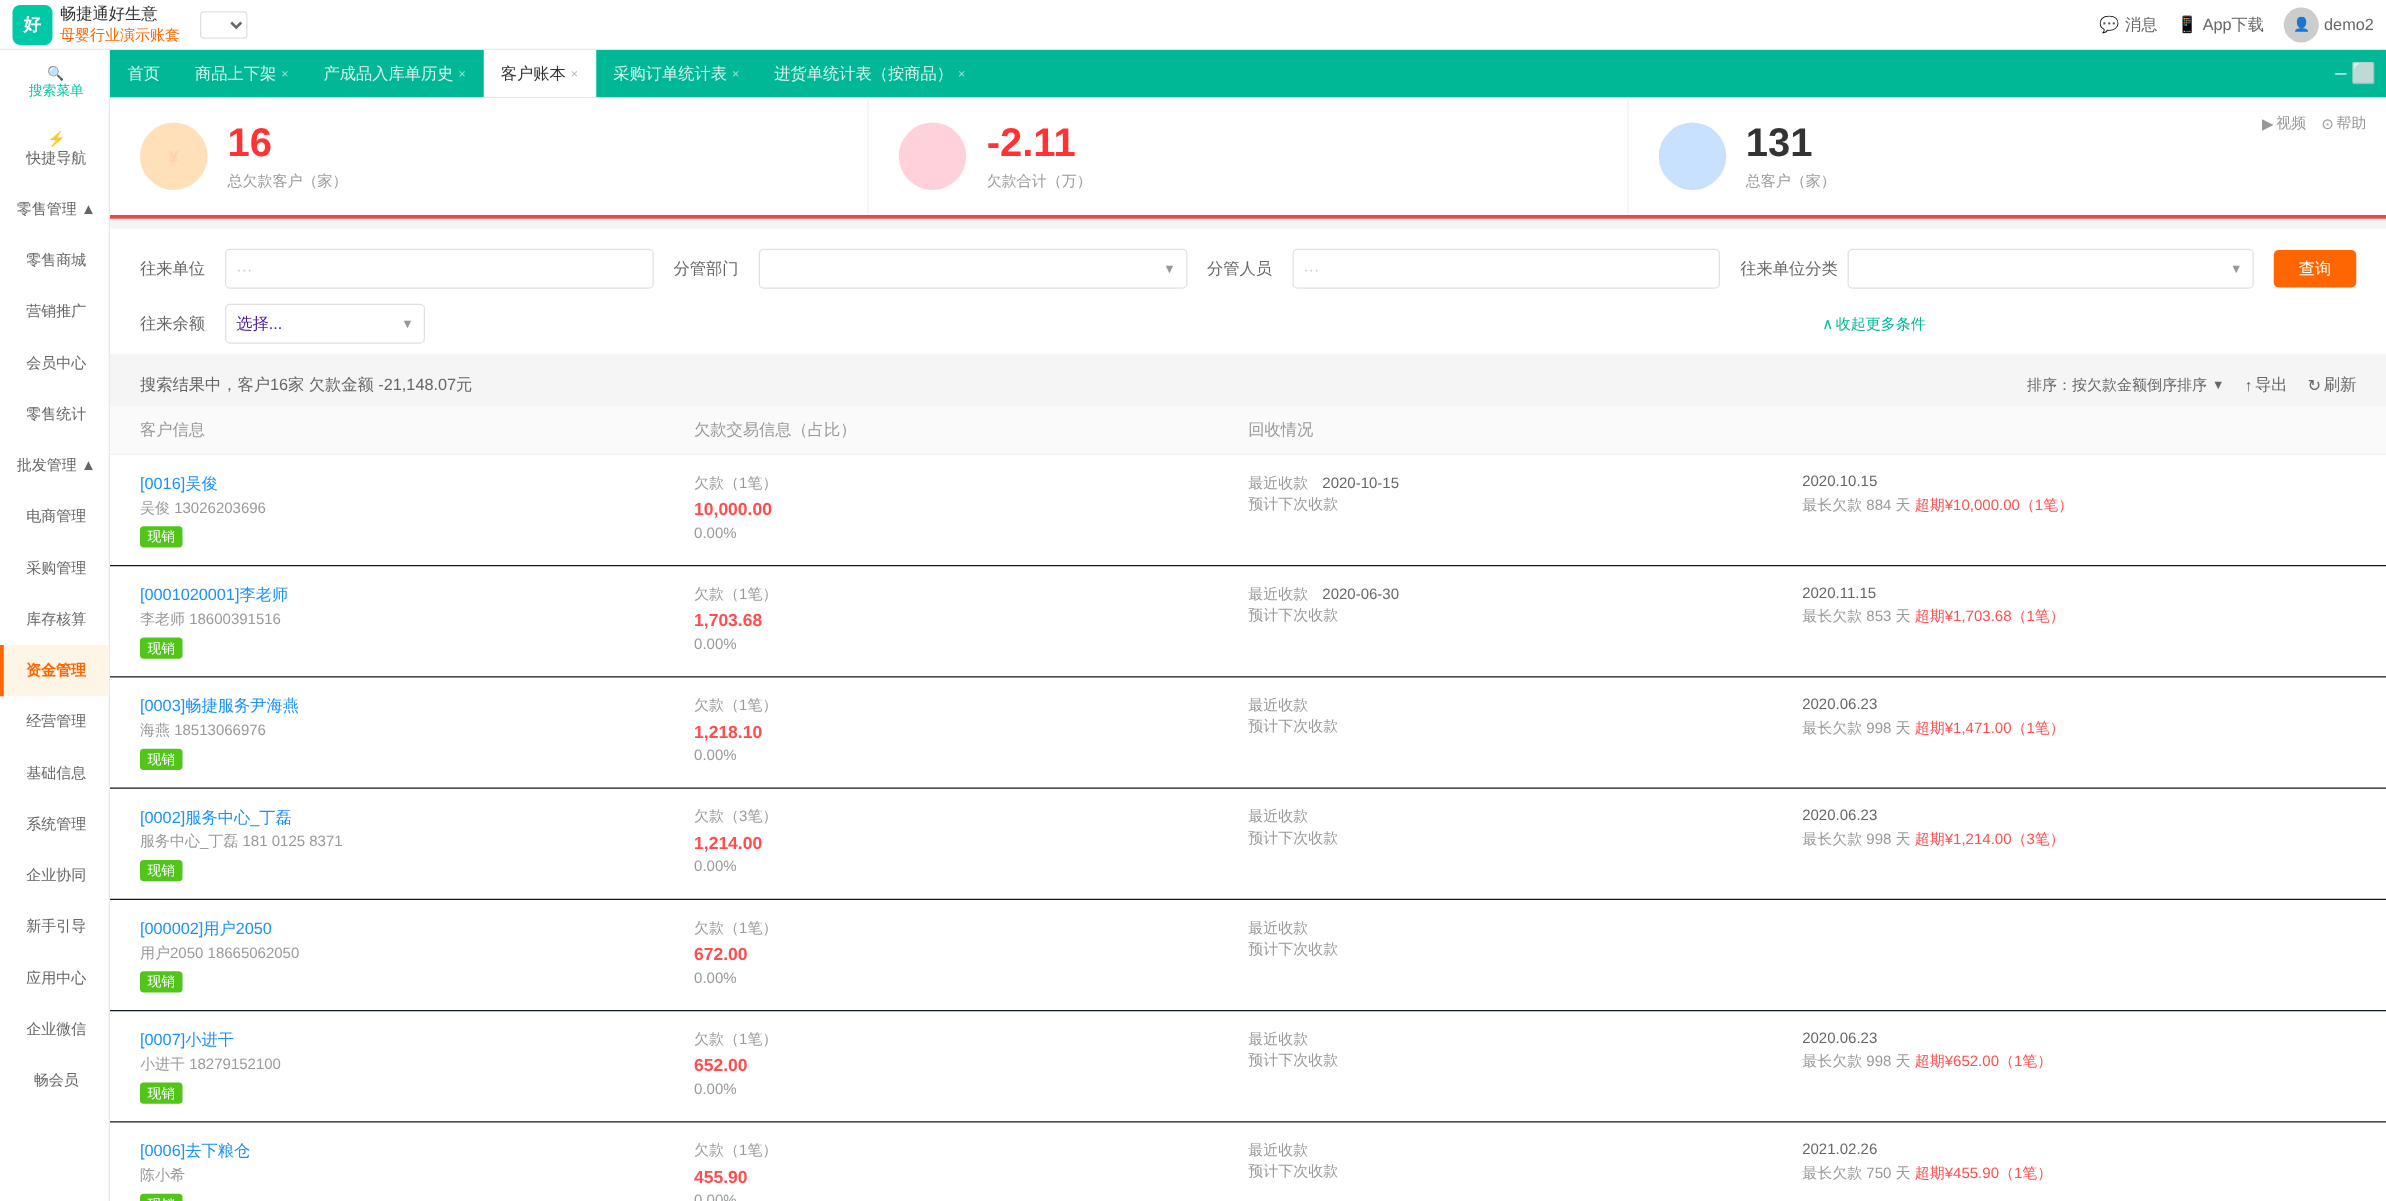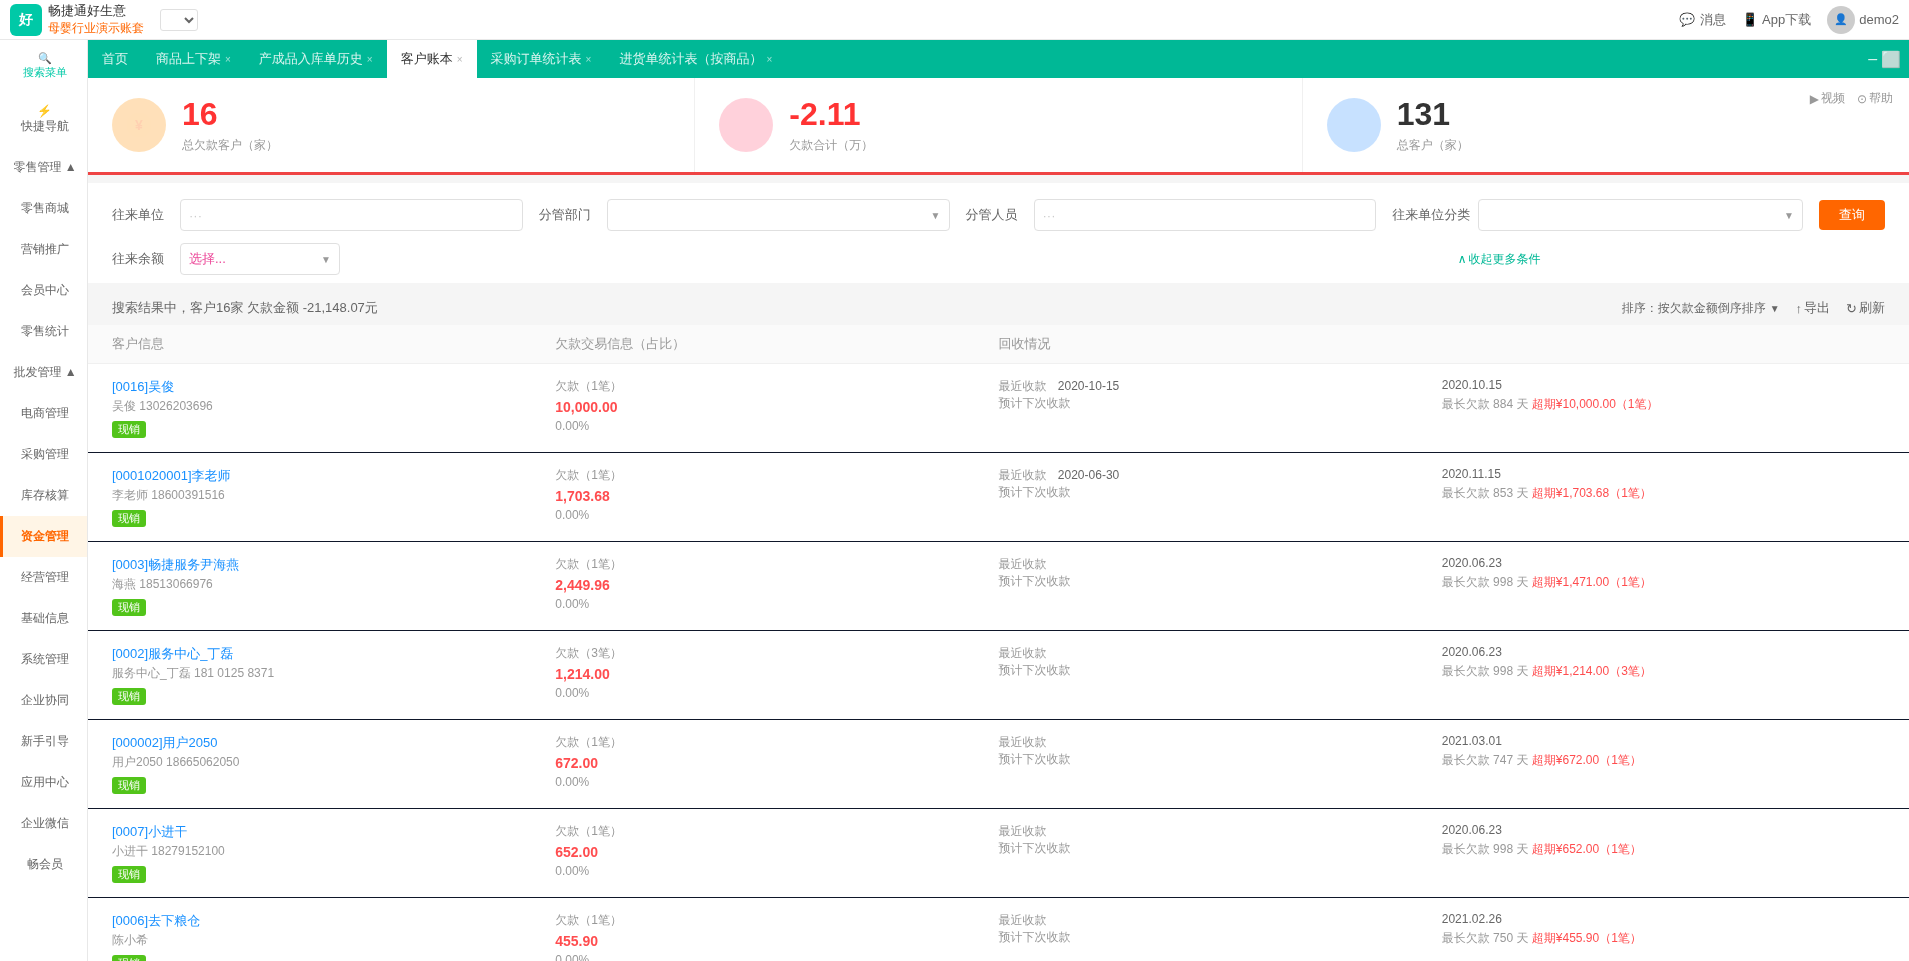--- a/index.html
+++ b/index.html
@@ -301,21 +301,21 @@
             <span></span>
             <span class="chevron">▼</span>
           </div>
         </div>
         <button class="search-btn">查询</button>
       </div>
       <div class="filter-extra-row">
         <div class="filter-extra-item">
           <div class="filter-label">往来余额</div>
           <div class="filter-select" style="max-width:160px;">
-            <span style="color:#ec4899;">选择...</span>
+            <span style="color:#4c1d95;">选择...</span>
             <span class="chevron">▼</span>
           </div>
         </div>
         <div style="flex:3;"></div>
         <div class="collapse-btn">
           <span>∧</span>
           <span>收起更多条件</span>
         </div>
         <div style="flex:1;"></div>
       </div>
@@ -401,21 +401,21 @@
       </div>
 
       <div class="table-row">
         <div>
           <a class="customer-name">[0003]畅捷服务尹海燕</a>
           <div class="customer-sub">海燕  18513066976</div>
           <span class="status-badge">现销</span>
         </div>
         <div>
           <div class="debt-info">欠款（1笔）</div>
-          <div class="debt-amount">2,449.96</div>
+          <div class="debt-amount">1,218.10</div>
           <div class="debt-ratio">0.00%</div>
         </div>
         <div>
           <div class="recovery-info">
             <span>最近收款</span>
           </div>
           <div class="recovery-info">预计下次收款</div>
         </div>
         <div>
           <div class="overdue-date">2020.06.23</div>
@@ -462,27 +462,20 @@
           <div class="debt-info">欠款（1笔）</div>
           <div class="debt-amount">672.00</div>
           <div class="debt-ratio">0.00%</div>
         </div>
         <div>
           <div class="recovery-info">
             <span>最近收款</span>
           </div>
           <div class="recovery-info">预计下次收款</div>
         </div>
-        <div>
-          <div class="overdue-date">2021.03.01</div>
-          <div class="overdue-days">
-            <span>最长欠款 747 天</span>
-            <a class="overdue-link">超期¥672.00（1笔）</a>
-          </div>
-        </div>
       </div>
 
       <div class="table-row">
         <div>
           <a class="customer-name">[0007]小进干</a>
           <div class="customer-sub">小进干  18279152100</div>
           <span class="status-badge">现销</span>
         </div>
         <div>
           <div class="debt-info">欠款（1笔）</div>

